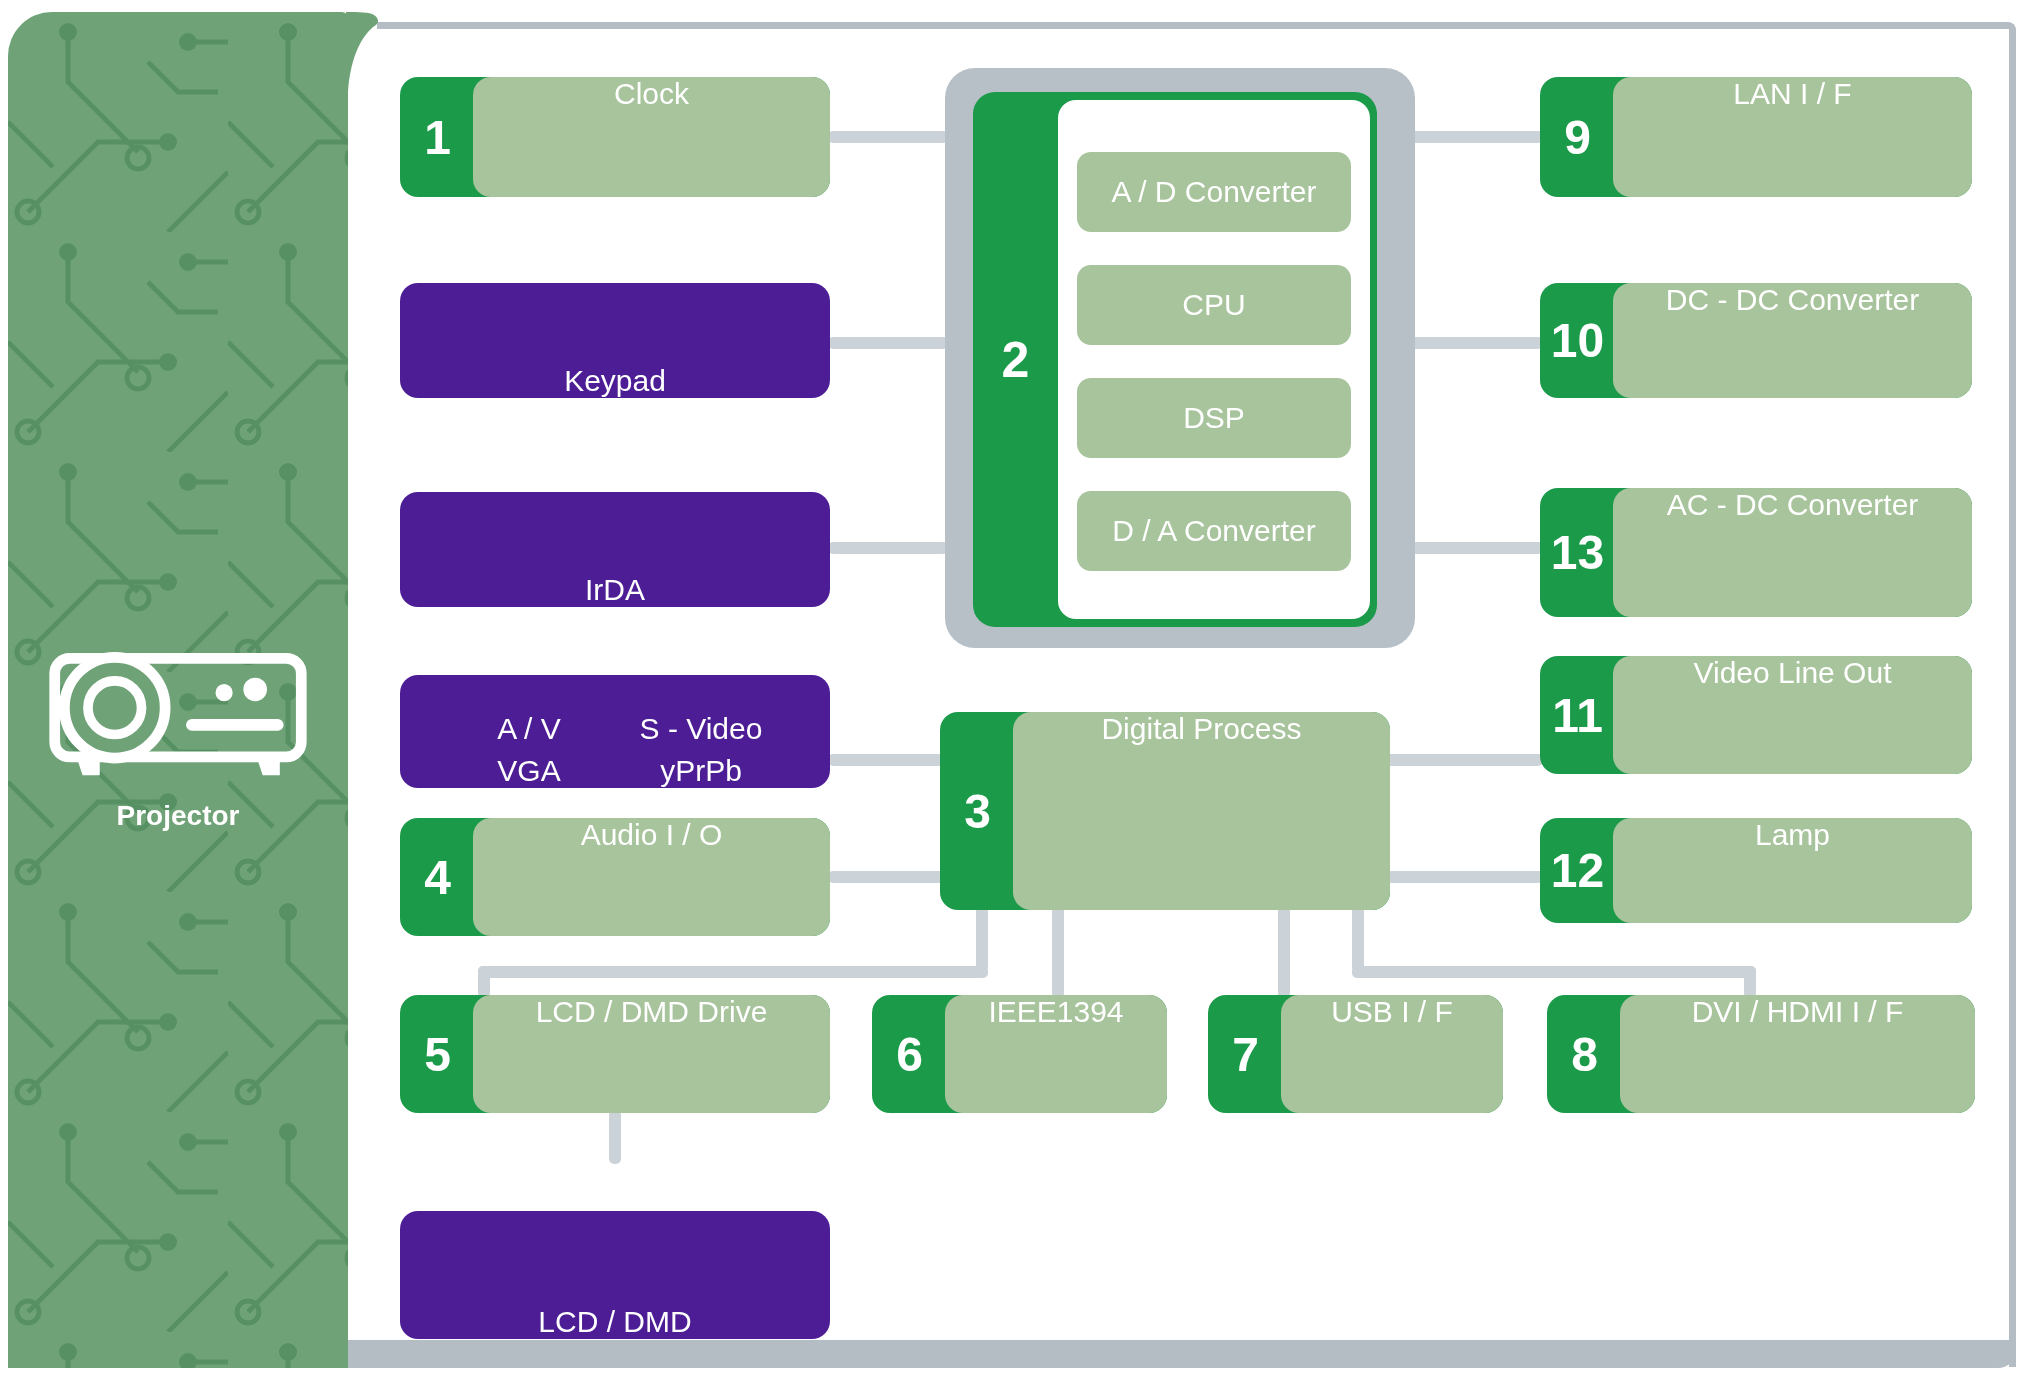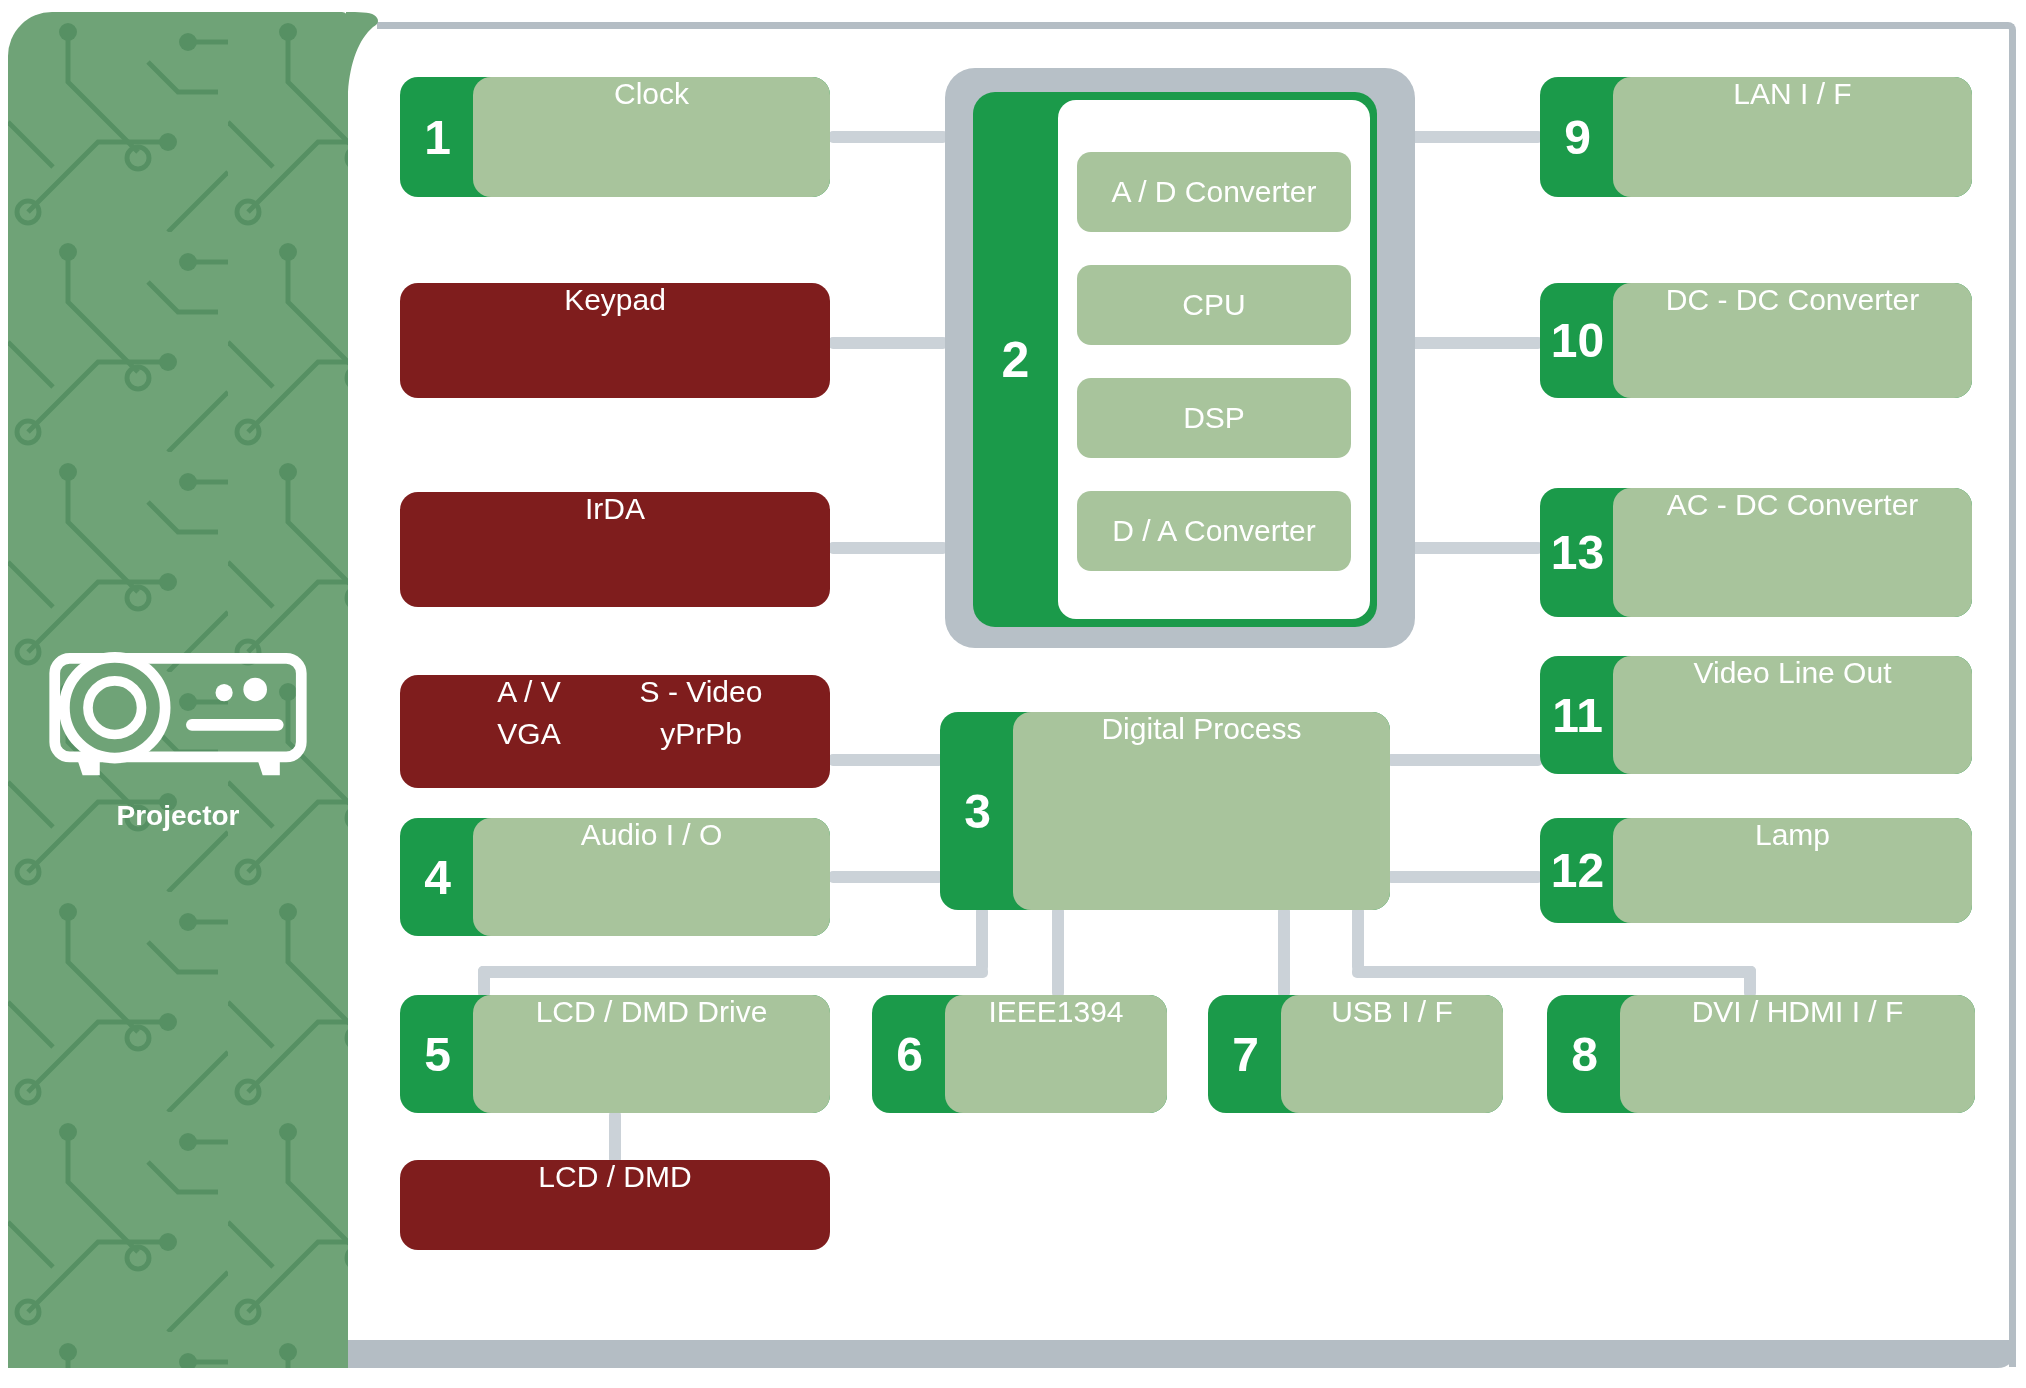--- a/index.html
+++ b/index.html
@@ -33,22 +33,22 @@
   }
   .nblock .nbody {
     position:absolute; left:73px; top:0; right:0; height:100%;
     background:#a8c49c; border-radius:18px;
     display:flex; align-items:flex-start; justify-content:center;
   }
   .blabel { font-size:30px; color:#fff; white-space:nowrap; }
 
   
   .gblock {
-    position:absolute; background:#7f1d1d; border-radius:18px; color:#fff;
-    display:flex; align-items:flex-start; justify-content:center;
+    position:absolute; background:#4c1d95; border-radius:18px; color:#fff;
+    display:flex; align-items:flex-end; justify-content:center;
   }
   .av-grid { display:grid; grid-template-columns:1fr 1fr; row-gap:8px; width:80%; }
   .av-grid span { text-align:center; font-size:30px; color:#fff; white-space:nowrap; }
 
   
   .cpu-container { position:absolute; left:945px; top:68px; width:470px; height:580px; background:#b7c0c7; border-radius:30px; }
   .green2 { position:absolute; left:28px; top:24px; width:404px; height:535px; background:#1b9a4a; border-radius:22px; }
   .green2 .num2 {
     position:absolute; left:0; top:0; width:85px; height:100%;
     display:flex; align-items:center; justify-content:center;
@@ -169,21 +169,21 @@
     <div class="nbody">
         <span class="blabel">Audio I / O</span>
       </div>
   </div>
   <div class="nblock" style="left:400px;top:995px;width:430px;height:118px">
     <div class="num">5</div>
     <div class="nbody">
         <span class="blabel">LCD / DMD Drive</span>
       </div>
   </div>
-  <div class="gblock" style="left:400px;top:1160px;width:430px;height:90px">
+  <div class="gblock" style="left:400px;top:1211px;width:430px;height:128px">
     <span class="blabel">LCD / DMD</span>
   </div>
 
   <div class="cpu-container">
     <div class="green2">
       <div class="num2">2</div>
       <div class="white-panel">
         <div class="chip">
           <span class="blabel">A / D Converter</span>
         </div>

